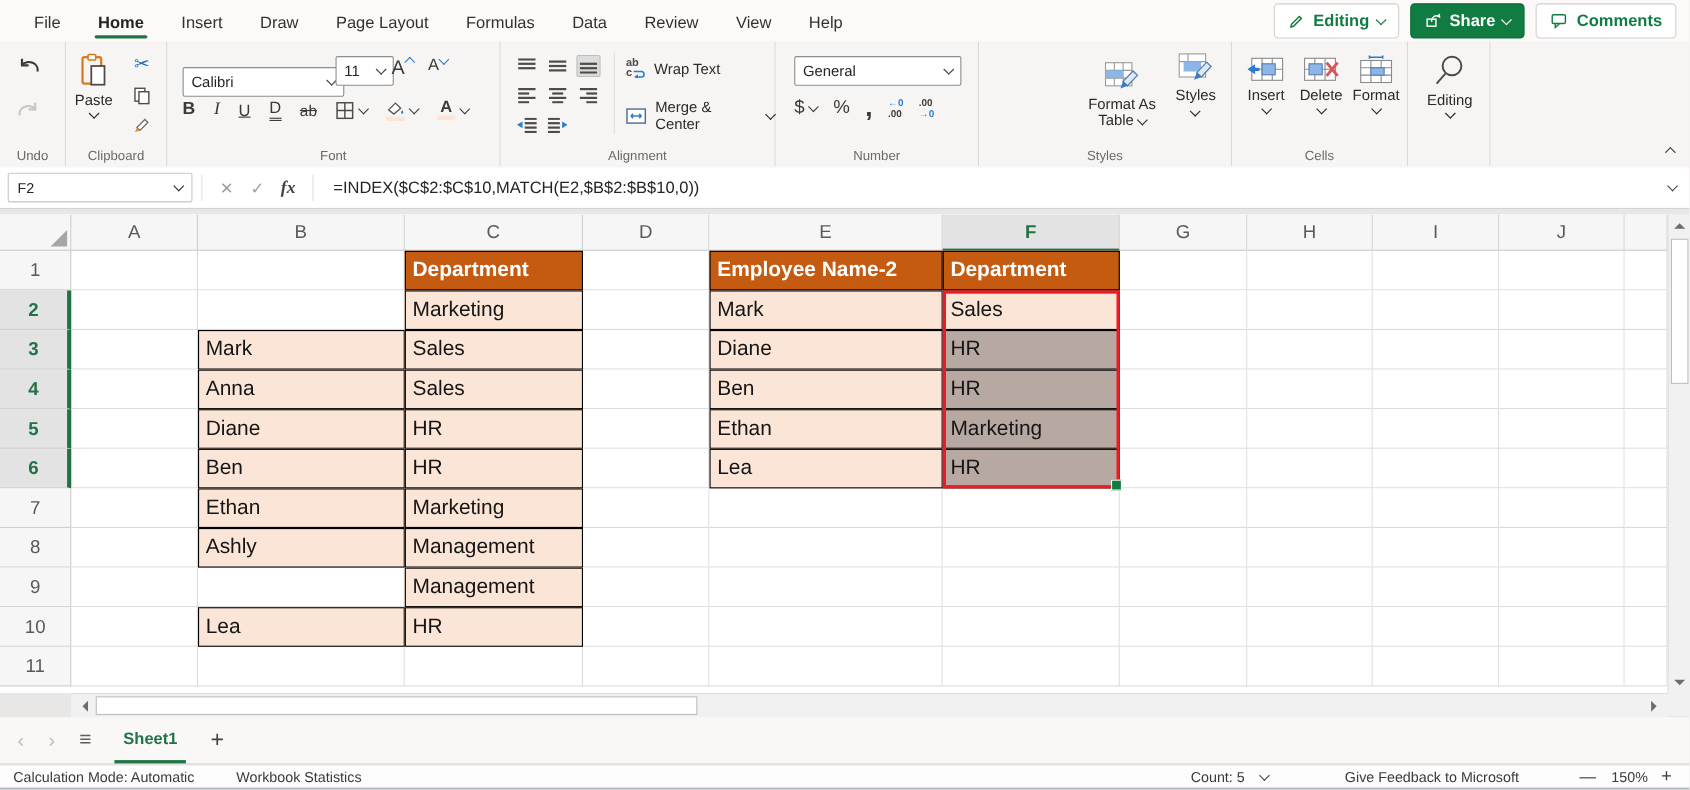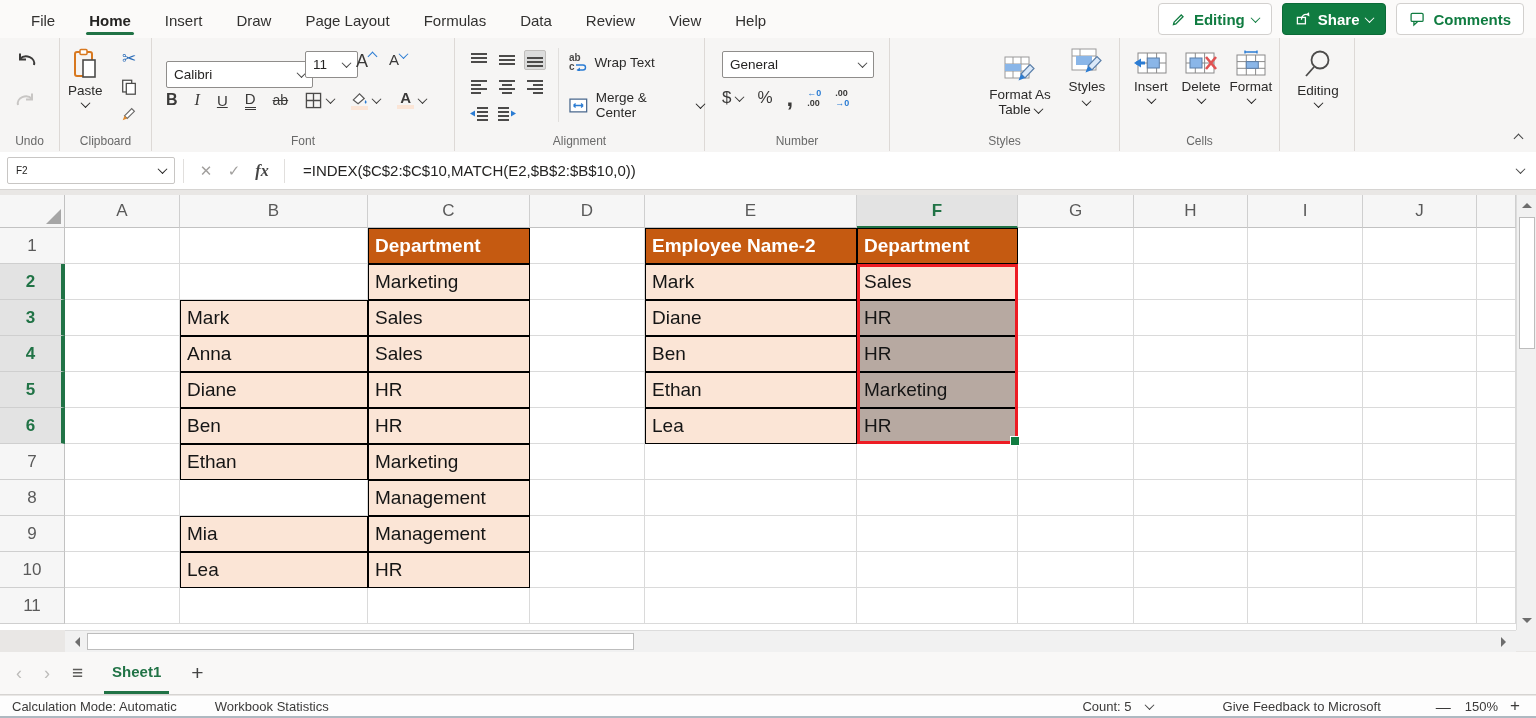--- a/index.html
+++ b/index.html
@@ -27,21 +27,21 @@
   .rlbl{font-size:13.5px;color:#2b2a29;}
   .vstack{display:flex;flex-direction:column;align-items:center;gap:3px;cursor:pointer;}
   .ai{fill:#4c4b4a;}
   .icbtn{padding:3px;border-radius:2px;display:inline-flex;}
   .icbtn.selected{background:#dcdcdc;border:1px solid #c0bebc;padding:2px;}
   .swatch{display:block;height:4px;width:17px;margin-top:1px;}
   .blu{color:#2b7cd3;}
   .dec{display:flex;flex-direction:column;font-size:9px;line-height:10px;font-weight:700;color:#3b3a39;align-items:flex-start;cursor:pointer;}
   
   #fbar{position:absolute;top:152px;left:0;width:1536px;height:37px;background:#fff;border-bottom:1px solid #d6d4d2;display:flex;align-items:center;}
-  #namebox{width:150px;height:25px;border:1px solid #c8c6c4;border-radius:2px;margin-left:7px;display:flex;align-items:center;justify-content:space-between;padding:0 8px;font-size:10px;cursor:pointer;gap:48px;}
+  #namebox{width:150px;height:25px;border:1px solid #c8c6c4;border-radius:2px;margin-left:7px;display:flex;align-items:center;justify-content:space-between;padding:0 8px;font-size:13px;cursor:pointer;gap:48px;}
   .fdiv{width:1px;height:24px;background:#e1dfdd;margin:0 8px;}
   .fxi{width:28px;text-align:center;font-size:15px;color:#a19f9d;cursor:pointer;}
   .fxf{font-family:"Liberation Serif",serif;font-style:italic;font-weight:700;color:#444;font-size:16px;}
   #formula-text{font-size:15px;color:#252423;margin-left:10px;flex:1;white-space:nowrap;overflow:hidden;}
   
   #sheet{position:absolute;top:195px;left:0;width:1516px;height:435px;background:#fff;overflow:hidden;}
   #sheet > div{position:absolute;box-sizing:border-box;}
   .ch,.rh{background:#f6f6f6;color:#5a5a5a;font-size:17px;display:flex;align-items:center;justify-content:center;cursor:pointer;}
   .ch{border-right:1px solid #cfcfcf;border-bottom:1px solid #c2c2c2;}
   .rh{border-bottom:1px solid #cfcfcf;border-right:1px solid #c2c2c2;}
@@ -567,22 +567,22 @@
     <div class="tcell td" style="left: 180px; top: 105px; width: 188px; height: 36px;">Mark</div>
     <div class="tcell td" style="left: 368px; top: 105px; width: 162px; height: 36px;">Sales</div>
     <div class="tcell td" style="left: 180px; top: 141px; width: 188px; height: 36px;">Anna</div>
     <div class="tcell td" style="left: 368px; top: 141px; width: 162px; height: 36px;">Sales</div>
     <div class="tcell td" style="left: 180px; top: 177px; width: 188px; height: 36px;">Diane</div>
     <div class="tcell td" style="left: 368px; top: 177px; width: 162px; height: 36px;">HR</div>
     <div class="tcell td" style="left: 180px; top: 213px; width: 188px; height: 36px;">Ben</div>
     <div class="tcell td" style="left: 368px; top: 213px; width: 162px; height: 36px;">HR</div>
     <div class="tcell td" style="left: 180px; top: 249px; width: 188px; height: 36px;">Ethan</div>
     <div class="tcell td" style="left: 368px; top: 249px; width: 162px; height: 36px;">Marketing</div>
+    <div class="tcell td" style="left: 180px; top: 285px; width: 188px; height: 36px;">Ashly</div>
     <div class="tcell td" style="left: 368px; top: 285px; width: 162px; height: 36px;">Management</div>
-    <div class="tcell td" style="left: 180px; top: 321px; width: 188px; height: 36px;">Mia</div>
     <div class="tcell td" style="left: 368px; top: 321px; width: 162px; height: 36px;">Management</div>
     <div class="tcell td" style="left: 180px; top: 357px; width: 188px; height: 36px;">Lea</div>
     <div class="tcell td" style="left: 368px; top: 357px; width: 162px; height: 36px;">HR</div>
     <div class="tcell th" style="left: 645px; top: 33px; width: 212px; height: 36px;">Employee Name-2</div>
     <div class="tcell th" style="left: 857px; top: 33px; width: 161px; height: 36px;">Department</div>
     <div class="tcell td" style="left: 645px; top: 69px; width: 212px; height: 36px;">Mark</div>
     <div class="tcell td" style="left: 857px; top: 69px; width: 161px; height: 36px;">Sales</div>
     <div class="tcell td" style="left: 645px; top: 105px; width: 212px; height: 36px;">Diane</div>
     <div class="tcell td ov" style="left: 857px; top: 105px; width: 161px; height: 36px;">HR</div>
     <div class="tcell td" style="left: 645px; top: 141px; width: 212px; height: 36px;">Ben</div>

